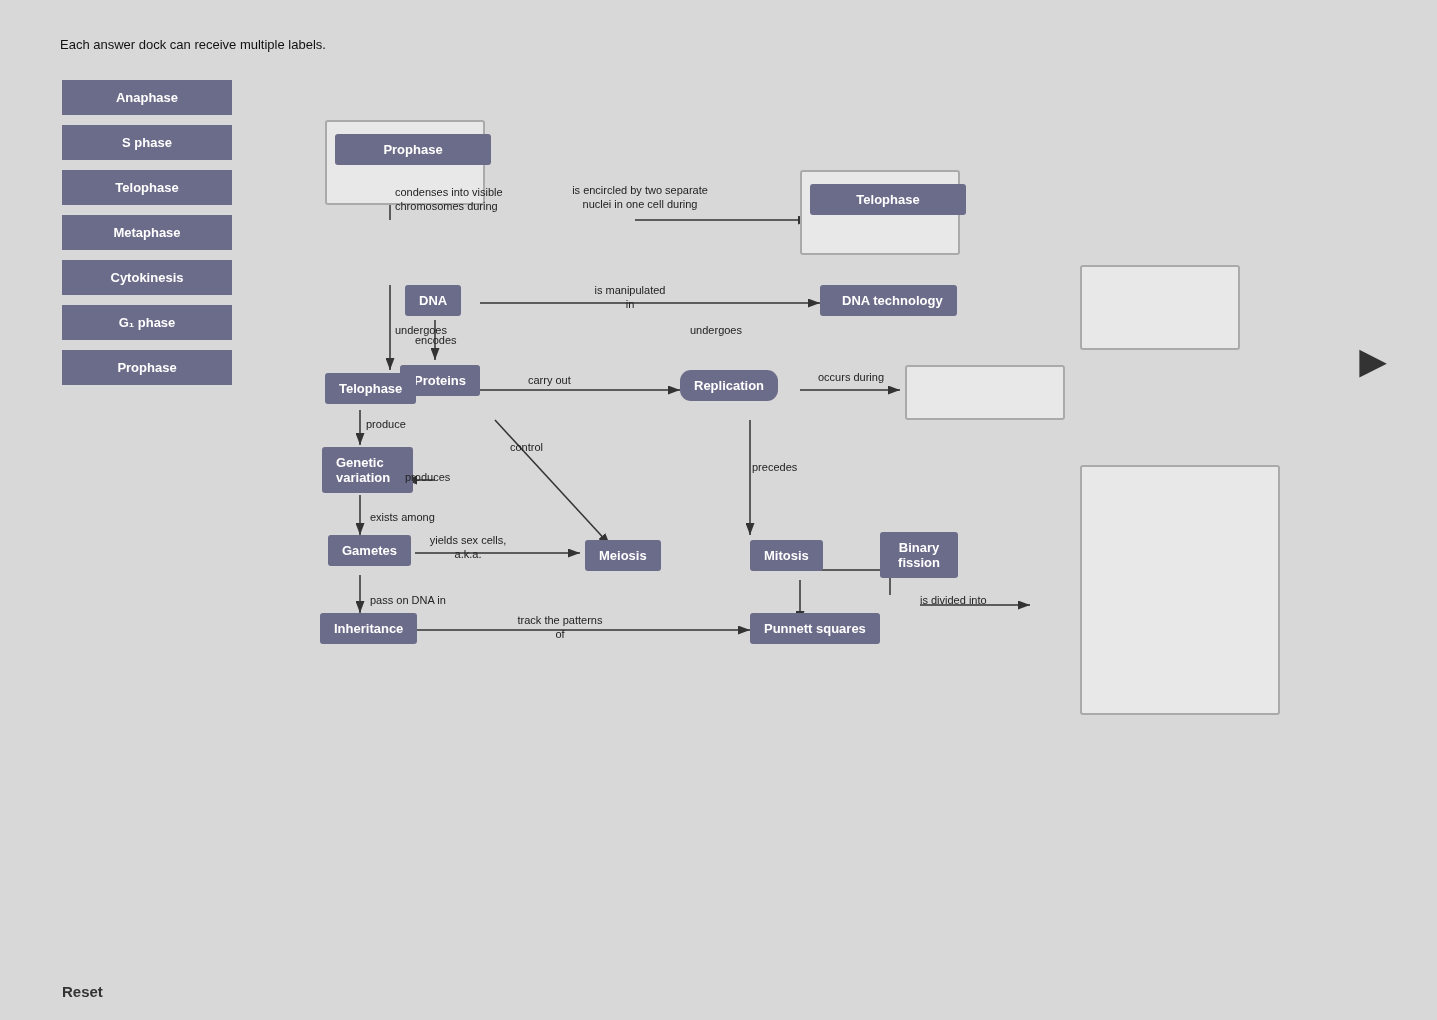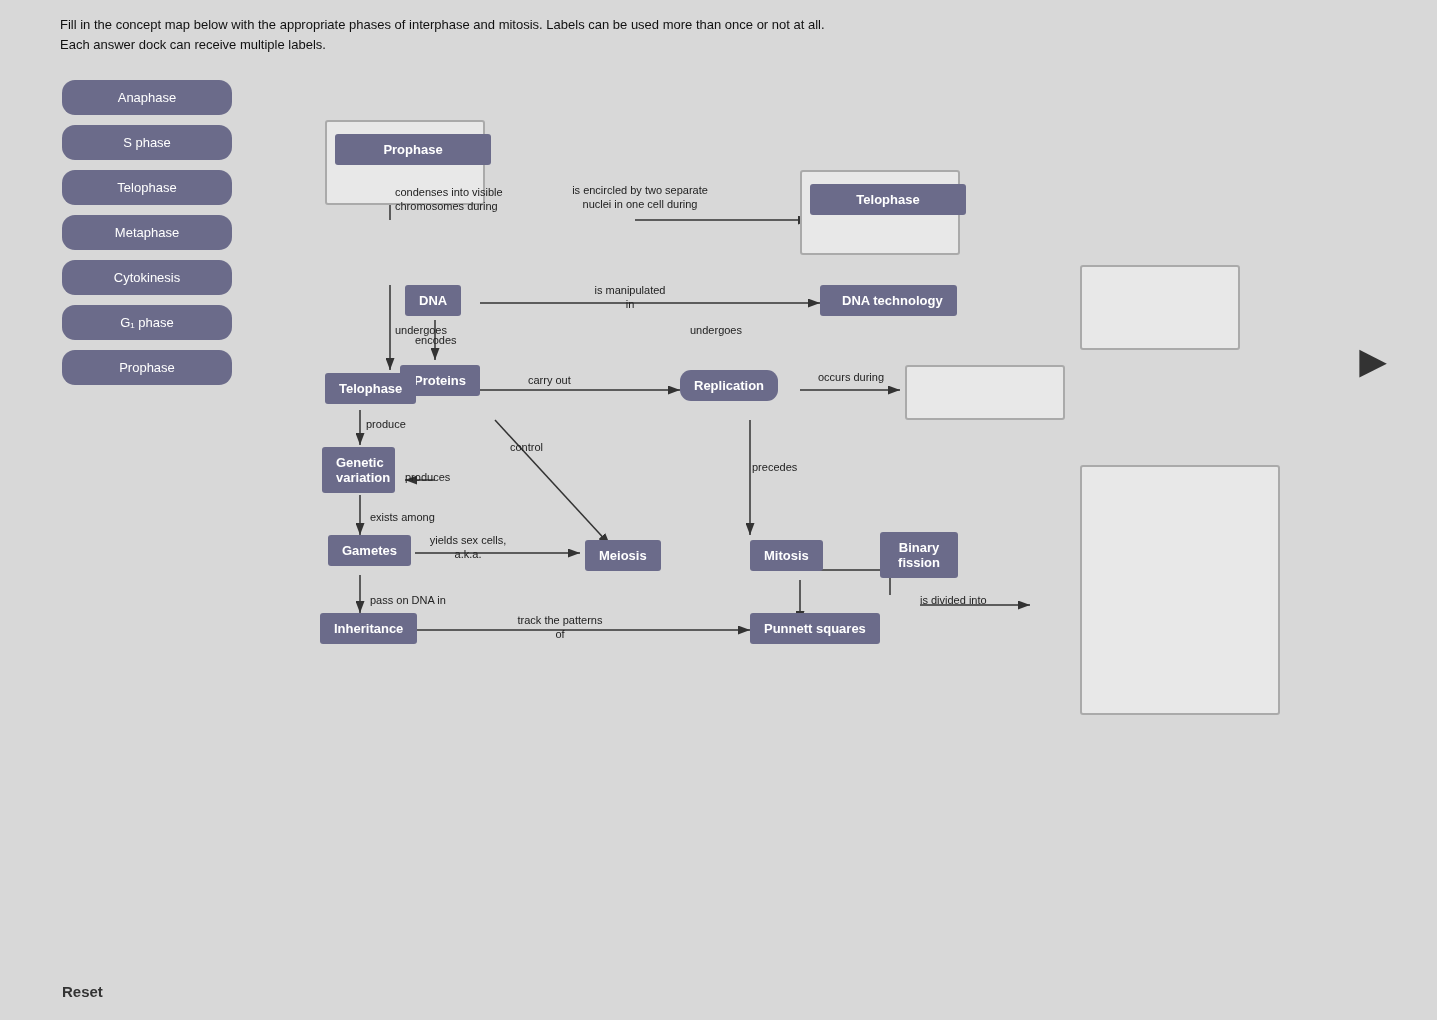--- a/index.html
+++ b/index.html
@@ -32,23 +32,23 @@
       left: 62px;
       top: 80px;
       display: flex;
       flex-direction: column;
       gap: 10px;
     }
     .label-box {
       background: #6b6b8a;
       color: #fff;
       font-size: 13px;
-      font-weight: normal;
+      font-weight: bold;
       padding: 10px 18px;
-      border-radius: 13px;
+      border-radius: 0;
       min-width: 170px;
       text-align: center;
       cursor: grab;
       user-select: none;
     }
     
     .map-area {
       position: absolute;
       left: 260px;
       top: 65px;
@@ -113,21 +113,21 @@
       color: #333;
       pointer-events: none;
     }
   </style>
 </head>
 <body>
 
 <div class="page">
 
   <div class="instructions">
-    <span>Fill in the concept map below with the appropriate phases of interphase and mitosis. Labels can be used more than once or not at all.</span><br>
+    <br>
     <span>Each answer dock can receive multiple labels.</span>
   </div>
 
   <div class="labels-col">
     <div class="label-box">Anaphase</div>
     <div class="label-box">S phase</div>
     <div class="label-box">Telophase</div>
     <div class="label-box">Metaphase</div>
     <div class="label-box">Cytokinesis</div>
     <div class="label-box">G₁ phase</div>
@@ -200,21 +200,21 @@
 
     <div class="answer-dock" style="left:645px; top:300px; width:160px; height:55px;">
     </div>
 
     <div class="concept-box" style="left:145px; top:220px; background:#6b6b8a;">DNA</div>
 
     <div class="concept-box" style="left:140px; top:300px; background:#6b6b8a;">Proteins</div>
 
     <div class="concept-box" style="left:65px; top:308px; background:#6b6b8a;">Telophase</div>
 
-    <div class="concept-box" style="left:62px; top:382px; background:#6b6b8a; white-space:normal; width:73px; text-align:left;">Genetic
+    <div class="concept-box" style="left:62px; top:382px; background:#6b6b8a; white-space:normal; width:91px; text-align:left;">Genetic
 variation</div>
 
     <div class="concept-box" style="left:68px; top:470px; background:#6b6b8a;">Gametes</div>
 
     <div class="concept-box" style="left:60px; top:548px; background:#6b6b8a;">Inheritance</div>
 
     <div class="concept-box" style="left:325px; top:475px; background:#6b6b8a;">Meiosis</div>
 
     <div class="concept-box" style="left:490px; top:475px; background:#6b6b8a;">Mitosis</div>
 

